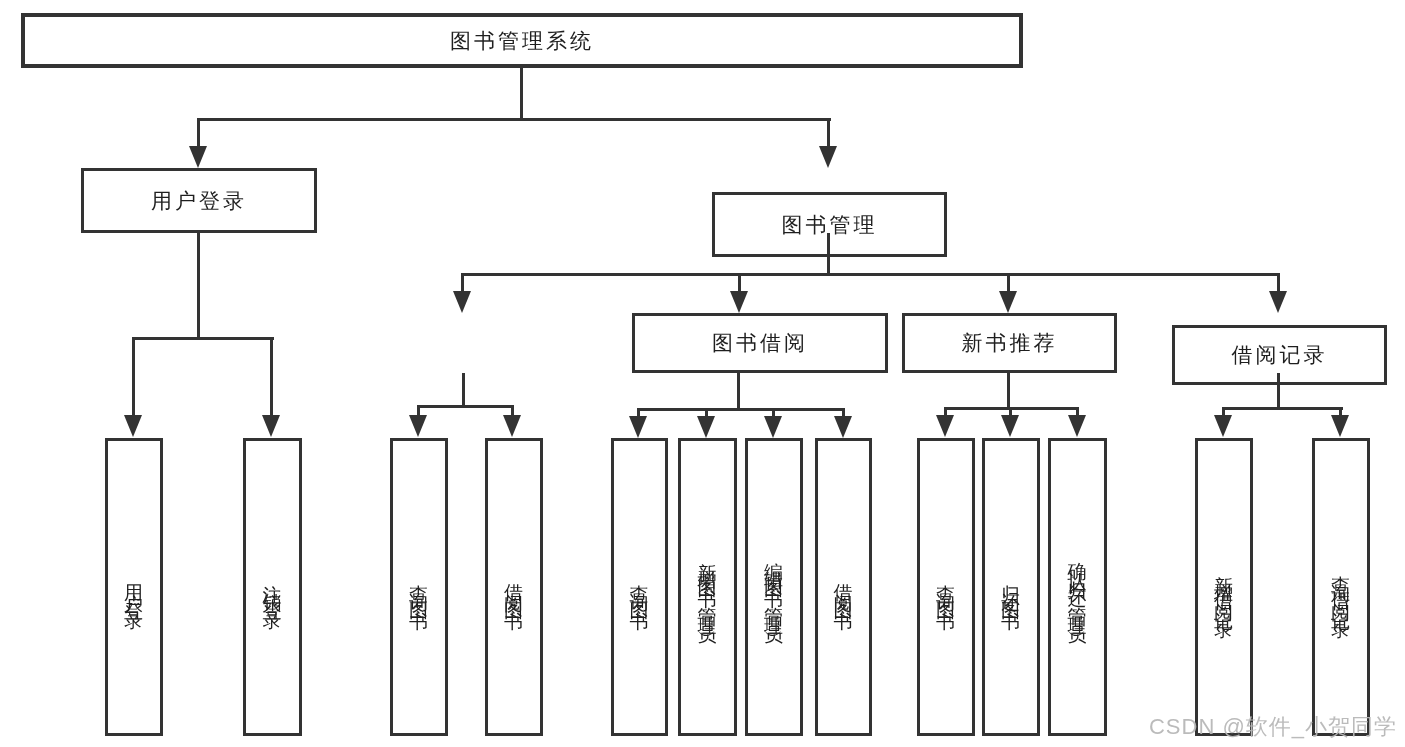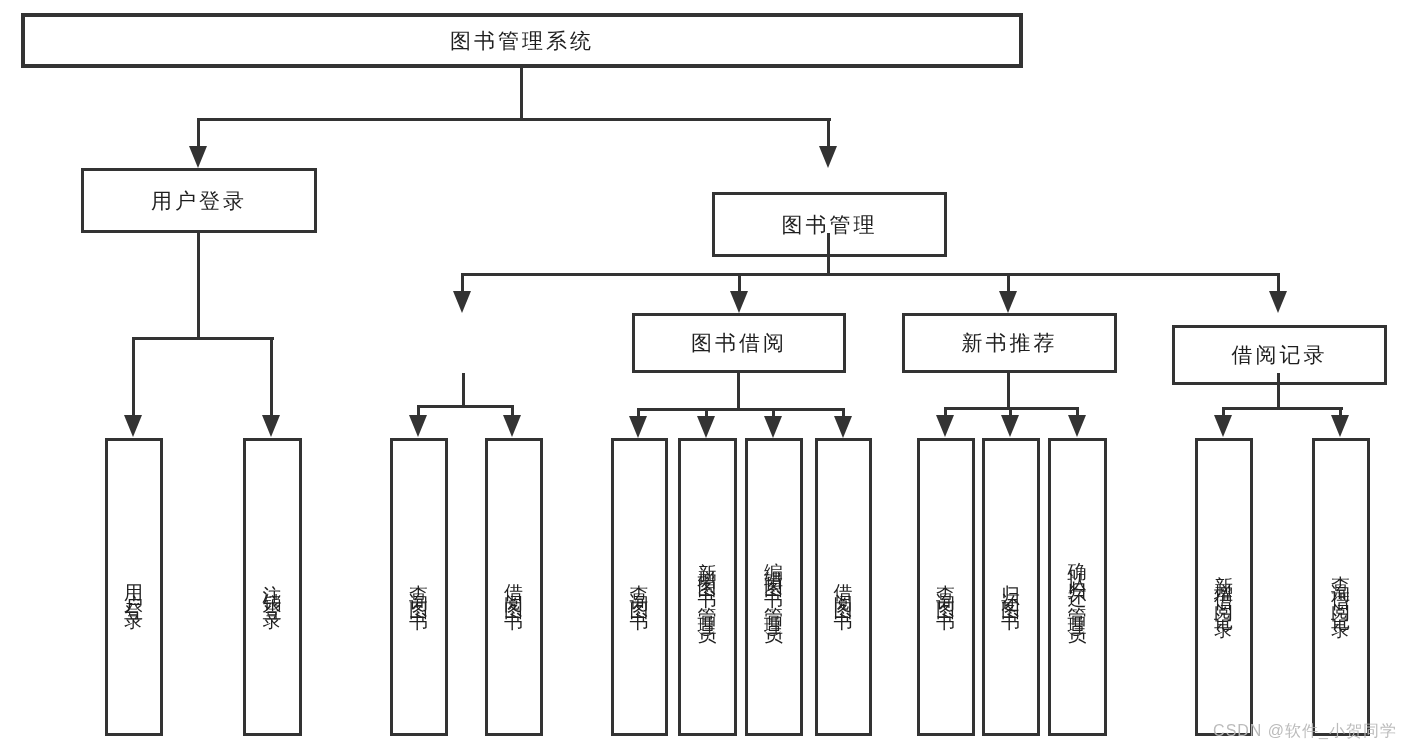--- a/index.html
+++ b/index.html
@@ -27,29 +27,29 @@
   .hl { height:3px; }
   .vl { width:3px; }
   .arrow {
     position:absolute; width:0; height:0;
     border-left:9px solid transparent; border-right:9px solid transparent;
     border-top:22px solid #333333;
   }
 
   .watermark {
     position:absolute; right:8px; bottom:5px;
-    font-size:16px; letter-spacing:1px; color:#b8b8b8; opacity:.95;
+    font-size:22px; letter-spacing:1px; color:#b8b8b8; opacity:.95;
   }
 
   
   #b-root       { left:21px;   top:13px;  width:1002px; height:55px; border-width:4px; }
   #b-user-login { left:81px;   top:168px; width:236px;  height:65px; }
   #b-book-mgmt  { left:712px;  top:168px; width:235px;  height:65px;margin-top:24px; }
   #b-new-rec    { left:362px;  top:313px; width:205px;  height:60px; }
-  #b-borrow     { left:632px;  top:313px; width:214px;  height:60px; }
+  #b-borrow     { left:632px;  top:313px; width:256px;  height:60px; }
   #b-current    { left:902px;  top:313px; width:215px;  height:60px; }
   #b-record     { left:1172px; top:313px; width:215px;  height:60px;margin-top:12px; }
 
   
   #l-user-login { left:105px; }
   #l-logout     { left:243px;  width:59px; }
   #l-query-a    { left:390px; }
   #l-borrow-a   { left:485px; }
   #l-query-b    { left:611px;  width:57px; }
   #l-add-book   { left:678px;  width:59px; }

